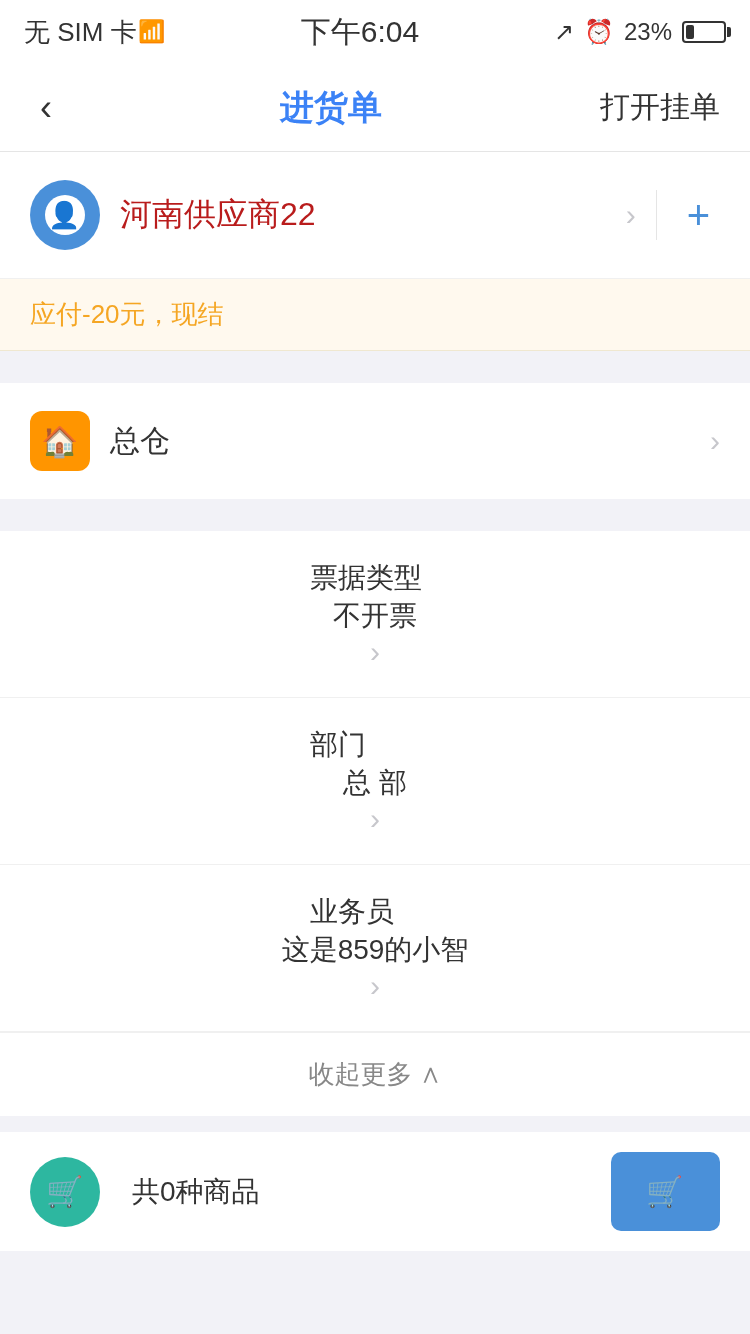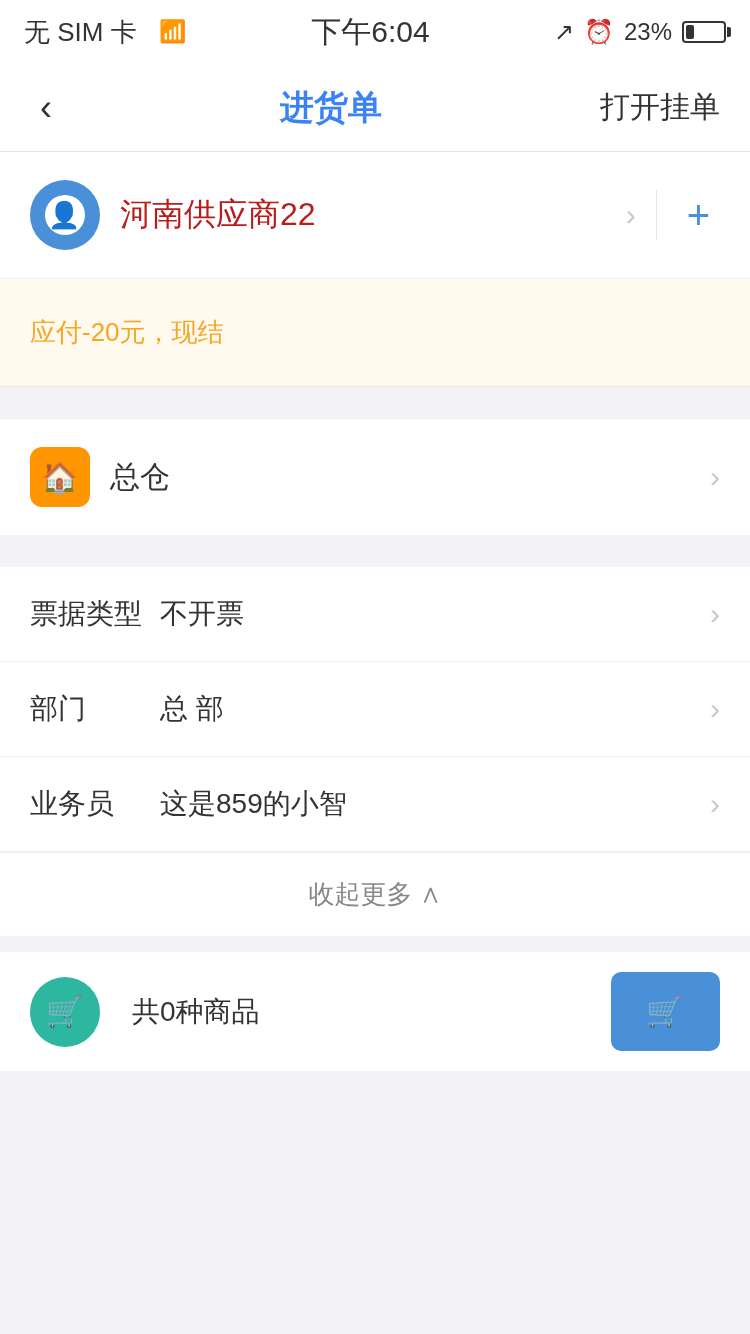--- a/index.html
+++ b/index.html
@@ -16,21 +16,21 @@
     
     .status-bar {
       height: 64px;
       background: #fff;
       display: flex;
       align-items: center;
       justify-content: space-between;
       padding: 0 24px;
       font-size: 26px;
     }
-    .status-left { display: flex; align-items: center; gap: 23px; }
+    .status-left { display: flex; align-items: center; gap: 2px; }
     .status-center { font-size: 30px; font-weight: 500; }
     .status-right { display: flex; align-items: center; gap: 10px; font-size: 24px; }
     .battery-icon {
       width: 44px; height: 22px;
       border: 2px solid #333;
       border-radius: 4px;
       display: inline-flex;
       align-items: center;
       padding: 2px;
       position: relative;
@@ -144,40 +144,41 @@
     .add-btn {
       font-size: 40px;
       color: #4a90d9;
       padding: 0 10px;
       cursor: pointer;
     }
 
     
     .notice-bar {
       background: #fff9ee;
-      padding: 36px 30px;
+      padding: 18px 30px;
       font-size: 26px;
       color: #f5a623;
       border-bottom: 1px solid #f0e8d0;
     }
 
     
     .section-sep {
       height: 16px;
       background: #f2f2f7;
     }
 
     
     .form-row {
       display: flex;
       align-items: center;
       padding: 28px 30px;
       background: #fff;
       border-bottom: 1px solid #f0f0f0;
       min-height: 90px;
+      flex-direction: column;
     }
     .form-row:last-child {
       border-bottom: none;
     }
     .form-label {
       font-size: 28px;
       color: #333;
       width: 130px;
       flex-shrink: 0;
     }

